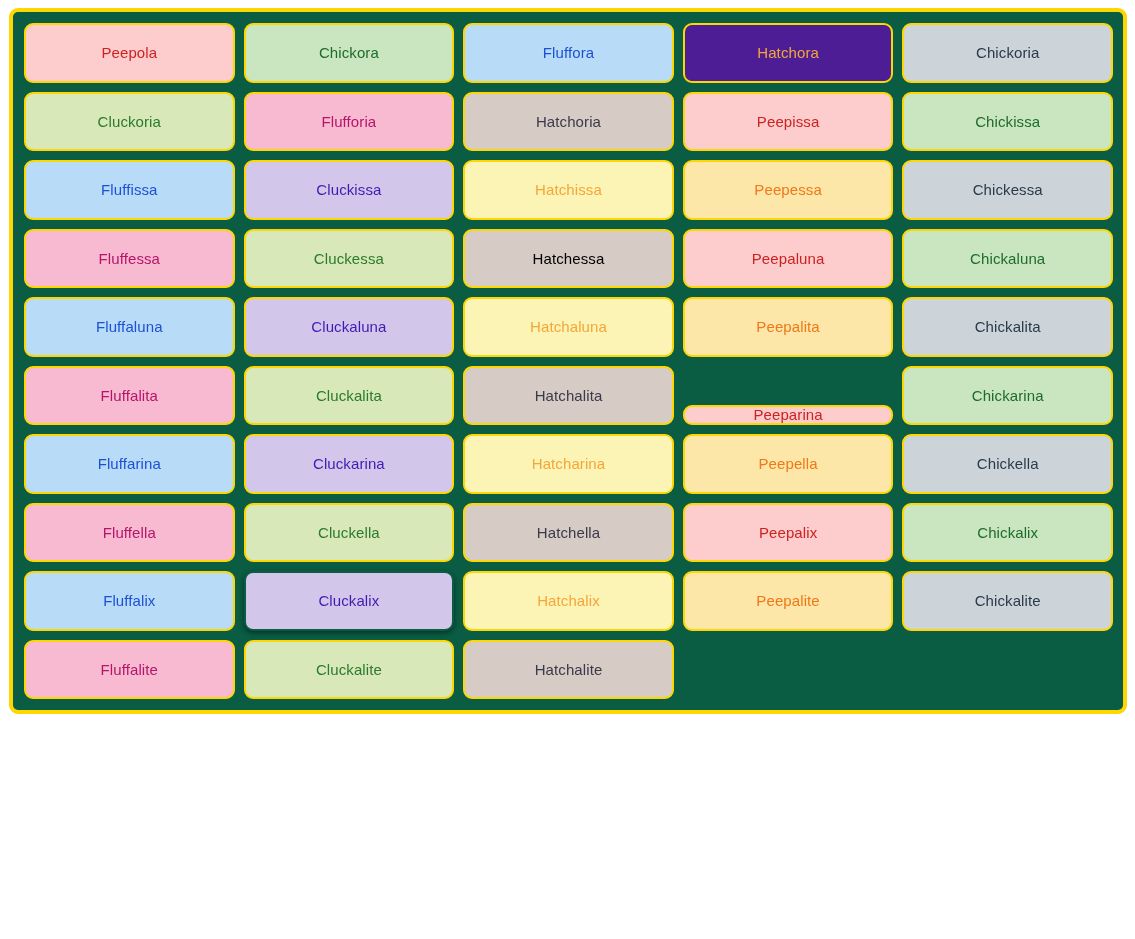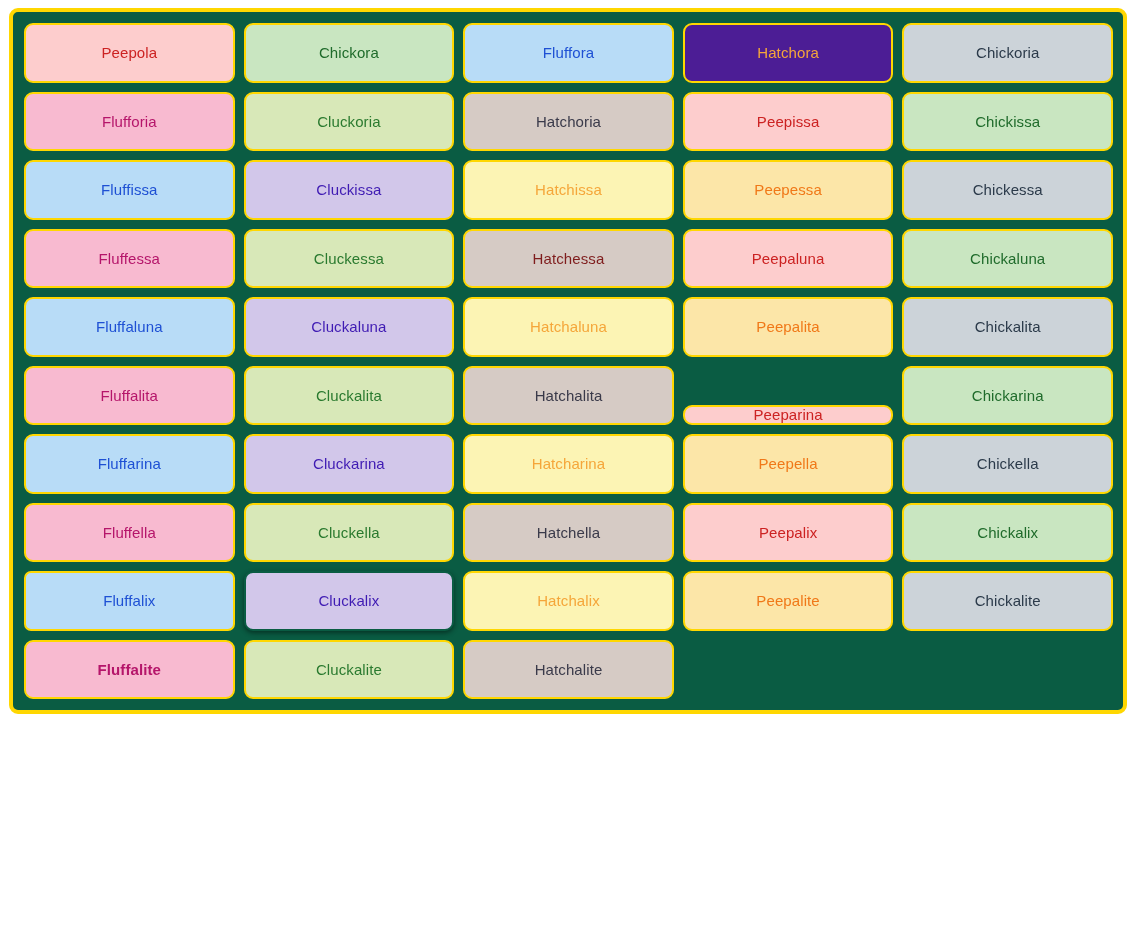--- a/index.html
+++ b/index.html
@@ -64,25 +64,25 @@
       </div>
       <div class="cell" style="background: rgb(184, 220, 247); color: rgb(30, 80, 212);">
         <span class="cell-label">Fluffora</span>
       </div>
       <div class="cell" style="background: #4c1d95; color: rgb(245, 166, 58); text-align: center;">
         <span class="cell-label">Hatchora</span>
       </div>
       <div class="cell" style="background: rgb(204, 211, 217); color: rgb(43, 58, 74);">
         <span class="cell-label">Chickoria</span>
       </div>
+      <div class="cell" style="background: rgb(216, 232, 184); color: rgb(42, 122, 47);">
+        <span class="cell-label">Cluckoria</span>
+      </div>
       <div class="cell" style="background: rgb(248, 186, 208); color: rgb(181, 21, 106);">
         <span class="cell-label">Flufforia</span>
-      </div>
-      <div class="cell" style="background: rgb(216, 232, 184); color: rgb(42, 122, 47);">
-        <span class="cell-label">Cluckoria</span>
       </div>
       <div class="cell" style="background: rgb(214, 203, 197); color: rgb(58, 58, 74);">
         <span class="cell-label">Hatchoria</span>
       </div>
       <div class="cell" style="background: rgb(253, 205, 205); color: rgb(204, 34, 34);">
         <span class="cell-label">Peepissa</span>
       </div>
       <div class="cell" style="background: rgb(201, 230, 193); color: rgb(31, 107, 43);">
         <span class="cell-label">Chickissa</span>
       </div>
@@ -100,21 +100,21 @@
       </div>
       <div class="cell" style="background: rgb(204, 211, 217); color: rgb(43, 58, 74);">
         <span class="cell-label">Chickessa</span>
       </div>
       <div class="cell" style="background: rgb(248, 186, 208); color: rgb(181, 21, 106);">
         <span class="cell-label">Fluffessa</span>
       </div>
       <div class="cell" style="background: rgb(216, 232, 184); color: rgb(42, 122, 47);">
         <span class="cell-label">Cluckessa</span>
       </div>
-      <div class="cell" style="background: rgb(214, 203, 197); color: #7f1d1d;">
+      <div class="cell" style="background: rgb(214, 203, 197); color: #000000;">
         <span class="cell-label">Hatchessa</span>
       </div>
       <div class="cell" style="background: rgb(253, 205, 205); color: rgb(204, 34, 34);">
         <span class="cell-label">Peepaluna</span>
       </div>
       <div class="cell" style="background: rgb(201, 230, 193); color: rgb(31, 107, 43);">
         <span class="cell-label">Chickaluna</span>
       </div>
       <div class="cell" style="background: rgb(184, 220, 247); color: rgb(30, 80, 212);">
         <span class="cell-label">Fluffaluna</span>
@@ -169,36 +169,36 @@
       </div>
       <div class="cell" style="background: rgb(214, 203, 197); color: rgb(58, 58, 74);">
         <span class="cell-label">Hatchella</span>
       </div>
       <div class="cell" style="background: rgb(253, 205, 205); color: rgb(204, 34, 34);">
         <span class="cell-label">Peepalix</span>
       </div>
       <div class="cell" style="background: rgb(201, 230, 193); color: rgb(31, 107, 43);">
         <span class="cell-label">Chickalix</span>
       </div>
-      <div class="cell" style="background: rgb(184, 220, 247); color: rgb(30, 80, 212); border-radius: 7px;">
+      <div class="cell" style="background: rgb(184, 220, 247); color: rgb(30, 80, 212);">
         <span class="cell-label">Fluffalix</span>
       </div>
       <div class="cell selected" style="background: rgb(210, 199, 234); color: rgb(63, 27, 179);">
         <span class="cell-label">Cluckalix</span>
       </div>
       <div class="cell" style="background: rgb(252, 244, 180); color: rgb(245, 166, 58);">
         <span class="cell-label">Hatchalix</span>
       </div>
       <div class="cell" style="background: rgb(252, 230, 168); color: rgb(240, 120, 24);">
         <span class="cell-label">Peepalite</span>
       </div>
       <div class="cell" style="background: rgb(204, 211, 217); color: rgb(43, 58, 74);">
         <span class="cell-label">Chickalite</span>
       </div>
-      <div class="cell" style="background: rgb(248, 186, 208); color: rgb(181, 21, 106); font-weight: bold;">
+      <div class="cell" style="background: rgb(248, 186, 208); color: rgb(181, 21, 106);">
         <span class="cell-label">Fluffalite</span>
       </div>
       <div class="cell" style="background: rgb(216, 232, 184); color: rgb(42, 122, 47);">
         <span class="cell-label">Cluckalite</span>
       </div>
       <div class="cell" style="background: rgb(214, 203, 197); color: rgb(58, 58, 74);">
         <span class="cell-label">Hatchalite</span>
       </div>
     </div>
 </div>

